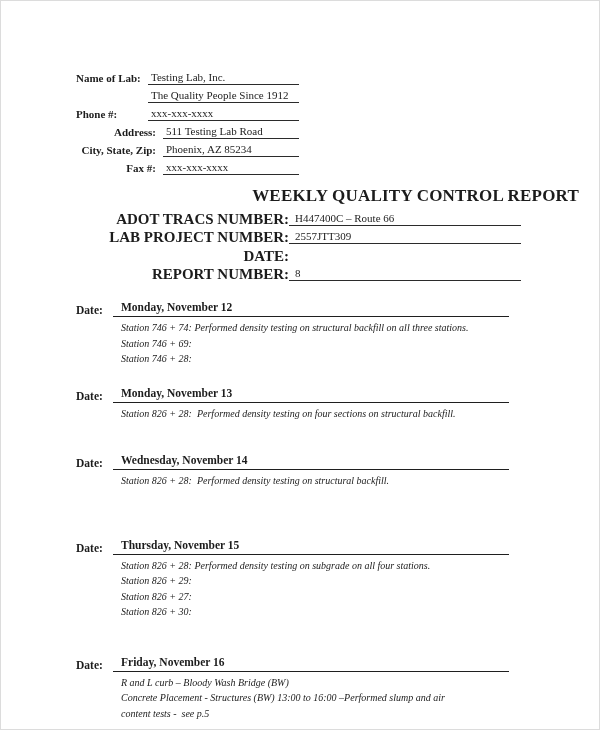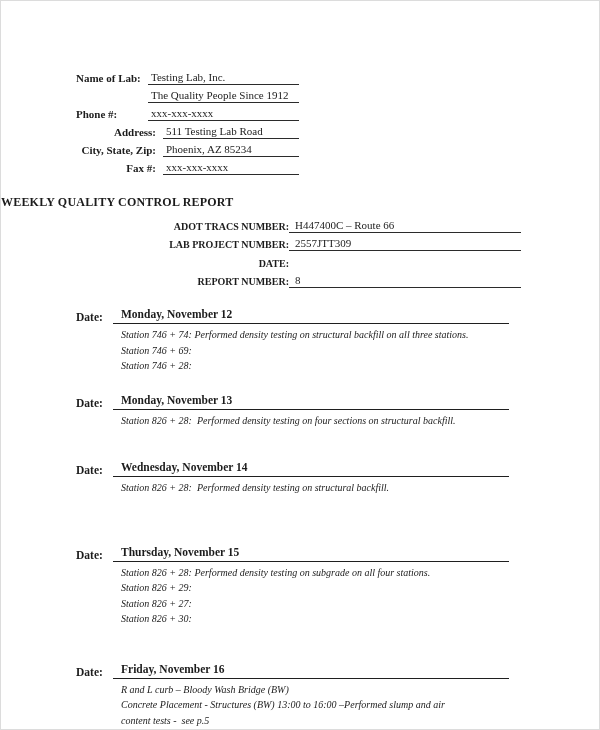--- a/index.html
+++ b/index.html
@@ -35,30 +35,30 @@
   .hcol.left  .flabel { width: 72px; text-align: left; }
   .hcol.right .flabel { width: 80px; text-align: right; padding-right: 7px; }
   .fvalue {
     flex: 1; font-size: 11px; line-height: 14px;
     border-bottom: 1px solid #2b2b2b;
     padding-left: 3px; white-space: nowrap;
   }
 
   
   .title {
-    margin: 18px 20px 0 0;
-    font-size: 12px; line-height: 19px;
-    font-weight: bold; text-align: left;
+    margin: 11px 20px 0 0;
+    font-size: 17px; line-height: 19px;
+    font-weight: bold; text-align: right;
     letter-spacing: 0.2px;
   }
   .meta-block { margin: 2px 0 0 60px; width: 460px; }
   .mrow { display: flex; height: 18.5px; align-items: flex-end; }
   .mlabel {
     width: 228px; text-align: right;
-    font-weight: bold; font-size: 10px; line-height: 13px;
+    font-weight: bold; font-size: 15px; line-height: 13px;
     white-space: nowrap;
   }
   .mvalue {
     flex: 1; font-size: 11px; line-height: 14px;
     border-bottom: 1px solid #2b2b2b;
     padding-left: 6px; white-space: nowrap;
   }
 
   
   .section { margin-left: 75px; width: 433px; }

